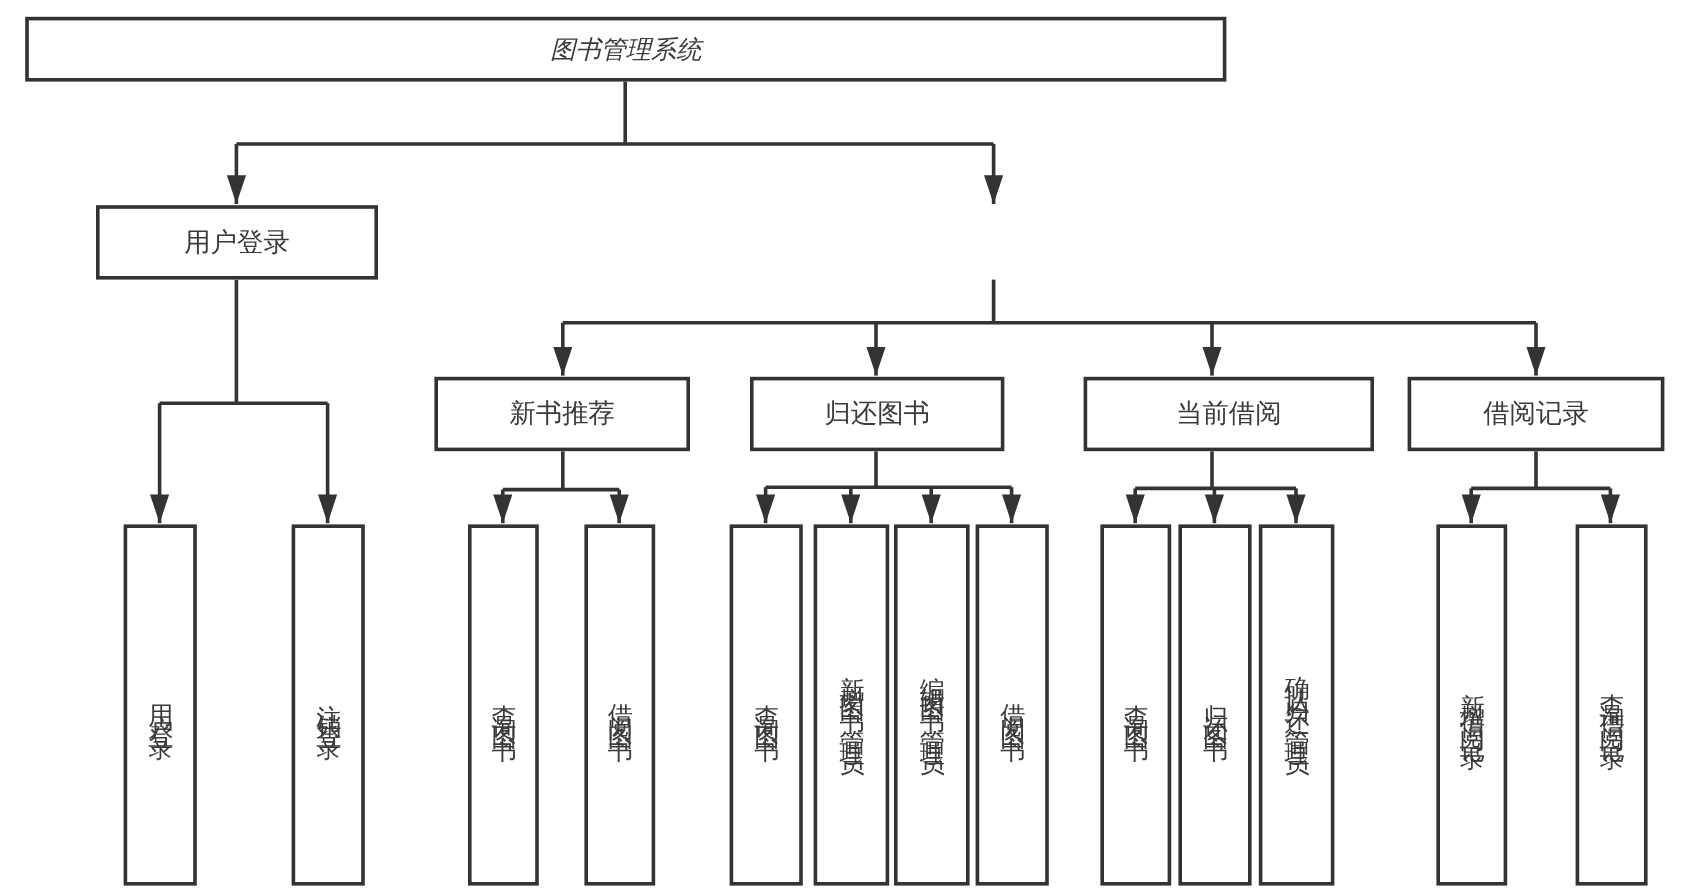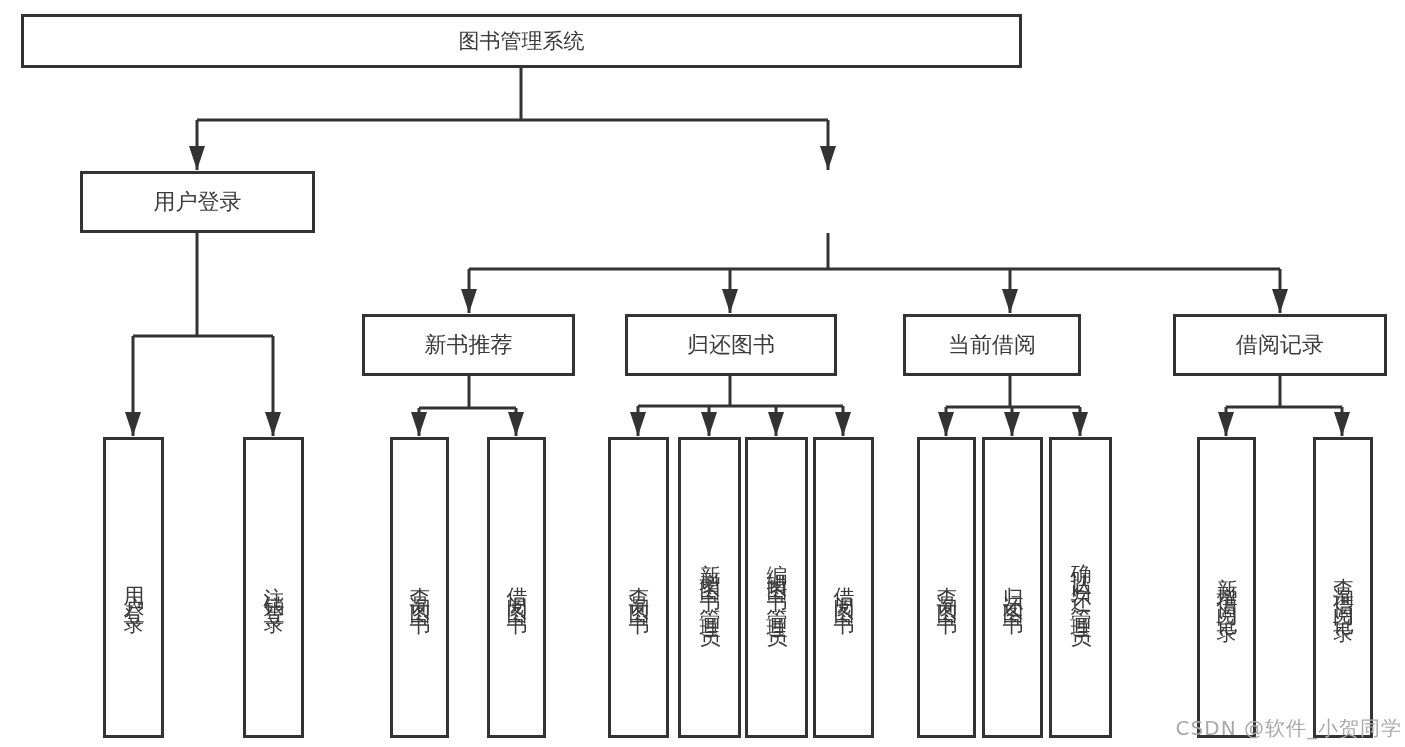--- a/index.html
+++ b/index.html
@@ -20,21 +20,21 @@
     stroke:var(--line);stroke-width:3;fill:none;
   }
   .box{
     position:absolute;box-sizing:border-box;
     border:3px solid var(--line);
     background:var(--bg);
     display:flex;align-items:center;justify-content:center;
     font-size:22px;color:var(--text);
     white-space:nowrap;
   }
-  .box.root-box{font-size:21px;}
+  .box.root-box{font-size:21px;font-style:italic;}
   .box.leaf{
     writing-mode:vertical-rl;
     text-orientation:mixed;
     font-size:21px;
     letter-spacing:9px;
     white-space:normal;
     line-height:1;
   }
   .watermark{
     position:absolute;
@@ -104,21 +104,21 @@
   <div class="box" style="left:80px;top:171px;width:235px;height:62px">
     <span>用户登录</span>
   </div>
 
   <div class="box" style="left:362px;top:314px;width:213px;height:62px">
     <span>新书推荐</span>
   </div>
   <div class="box" style="left:625px;top:314px;width:212px;height:62px">
     <span>归还图书</span>
   </div>
-  <div class="box" style="left:903px;top:314px;width:178px;height:62px">
+  <div class="box" style="left:903px;top:314px;width:242px;height:62px">
     <span>当前借阅</span>
   </div>
   <div class="box" style="left:1173px;top:314px;width:214px;height:62px">
     <span>借阅记录</span>
   </div>
 
   <div class="box leaf" style="left:103px;top:437px;width:61px;height:301px">
     <span>用户登录</span>
   </div>
   <div class="box leaf" style="left:243px;top:437px;width:61px;height:301px">
@@ -155,15 +155,14 @@
     <span>确认归还（管理员）</span>
   </div>
 
   <div class="box leaf" style="left:1197px;top:437px;width:59px;height:301px">
     <span>新增借阅记录</span>
   </div>
   <div class="box leaf" style="left:1313px;top:437px;width:60px;height:301px">
     <span>查询借阅记录</span>
   </div>
 
-  <div class="watermark">CSDN @软件_小贺同学</div>
 
 </div>
 
 </body></html>

